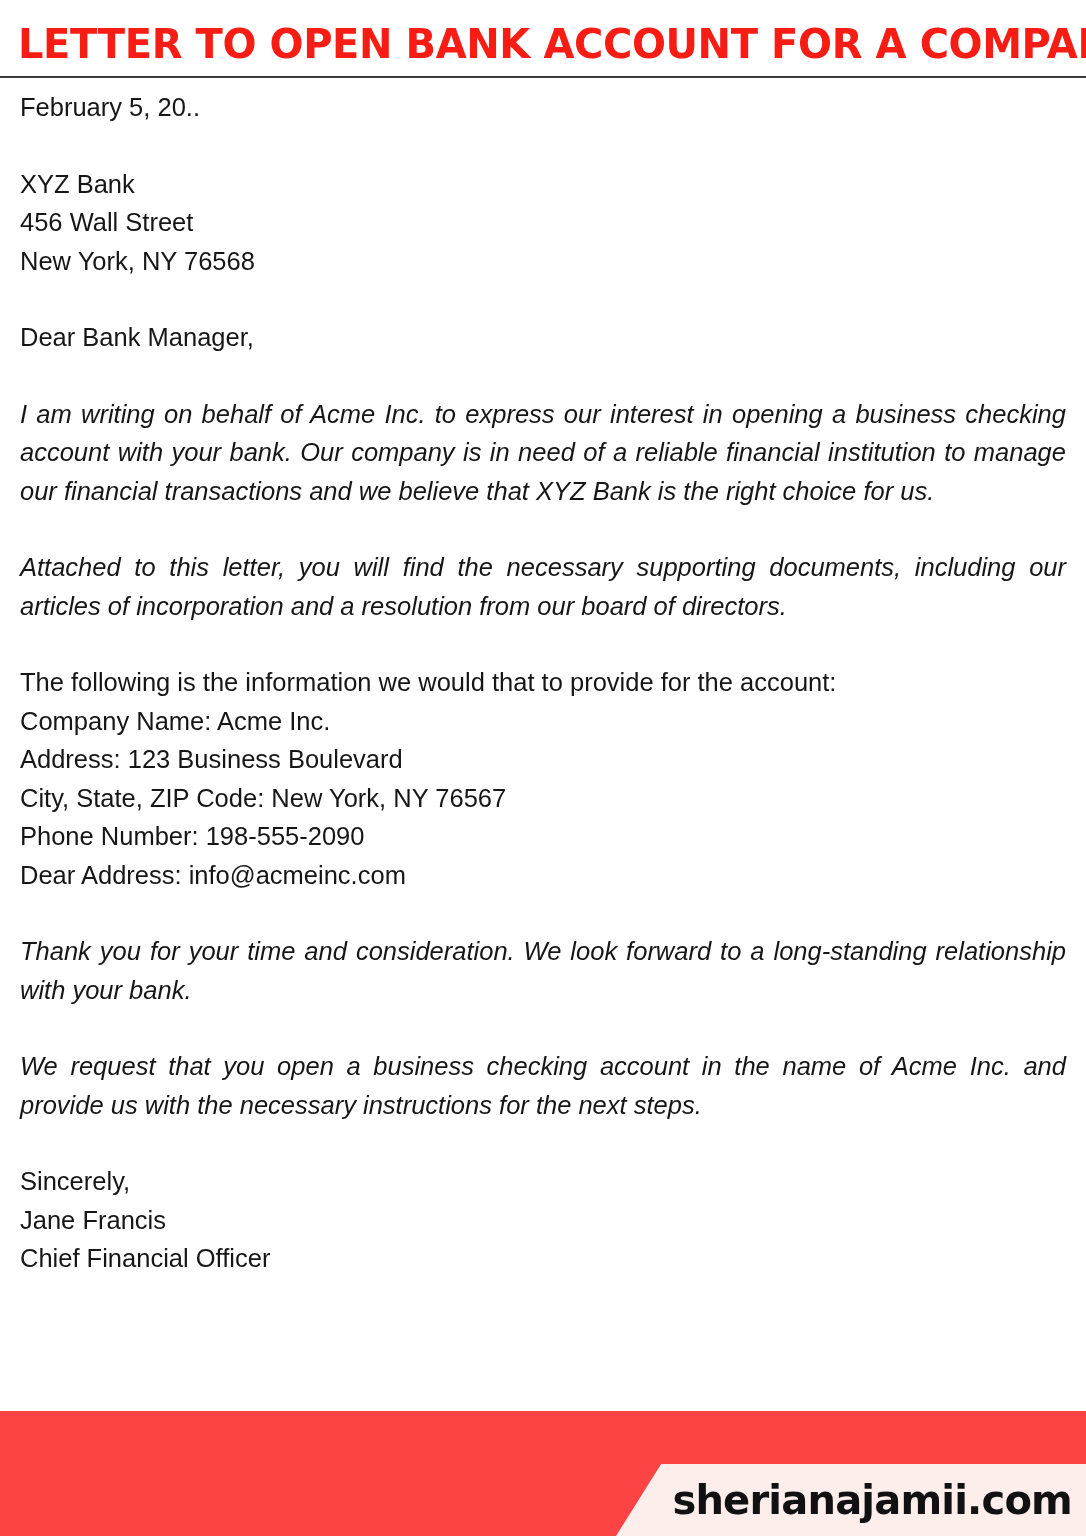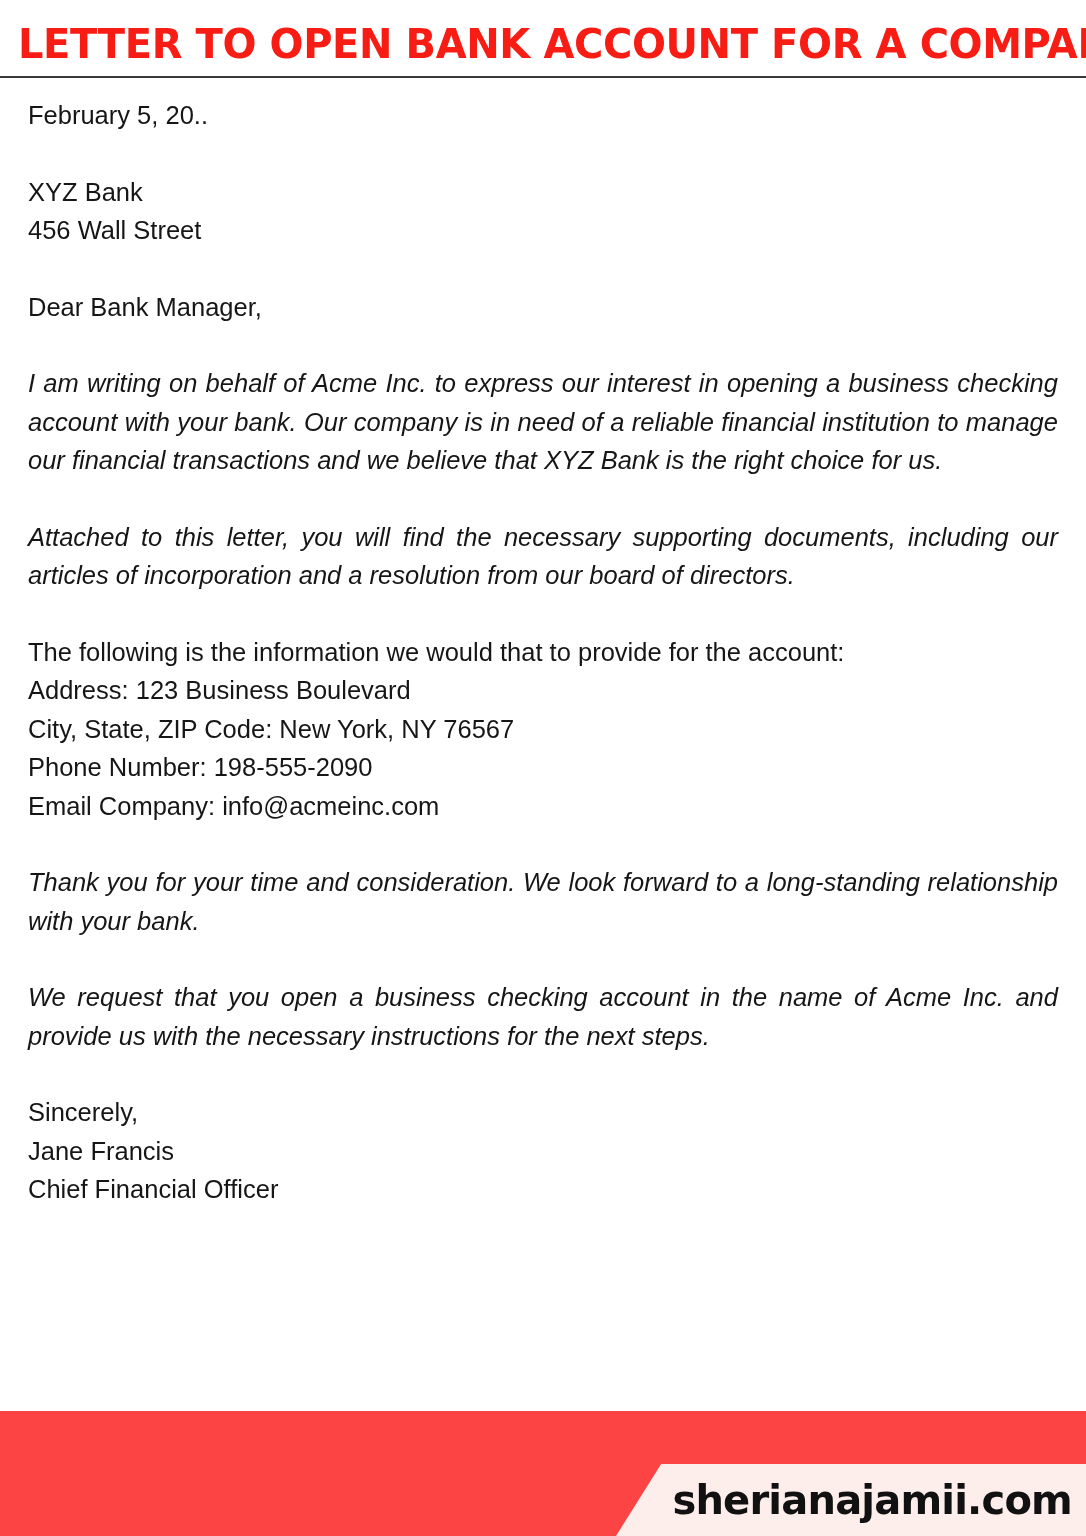--- a/index.html
+++ b/index.html
@@ -58,21 +58,21 @@
     position: absolute;
     top: 84px;
     left: 16px;
     width: 1054px;
     color: #161616;
     font-family: "Liberation Sans", "DejaVu Sans", sans-serif;
     font-size: 25.5px;
     line-height: 38.5px;
   }
   .blk {
-    margin: 12px;
+    margin: 4px;
   }
   .blk + .blk {
     margin-top: 38px;
   }
   .para {
     text-align: justify;
     text-justify: inter-word;
     font-style: italic;
   }
   .line {
@@ -124,34 +124,36 @@
   </div>
   <div class="title-rule" style="border-top-color: rgb(58, 58, 58);"></div>
 
   <div class="letter">
 
     <p class="blk">February 5, 20..</p>
 
     <div class="blk">
       <span class="line">XYZ Bank</span>
       <span class="line">456 Wall Street</span>
+      <span class="line">New York, NY 76568</span>
     </div>
 
     <p class="blk">Dear Bank Manager,</p>
 
     <p class="blk para">I am writing on behalf of Acme Inc. to express our interest in opening a business checking account with your bank. Our company is in need of a reliable financial institution to manage our financial transactions and we believe that XYZ Bank is the right choice for us.</p>
 
     <p class="blk para">Attached to this letter, you will find the necessary supporting documents, including our articles of incorporation and a resolution from our board of directors.</p>
 
     <div class="blk">
       <span class="line">The following is the information we would that to provide for the account:</span>
+      <span class="line">Company Name: Acme Inc.</span>
       <span class="line">Address: 123 Business Boulevard</span>
       <span class="line">City, State, ZIP Code: New York, NY 76567</span>
       <span class="line">Phone Number: 198-555-2090</span>
-      <span class="line">Email Company: info@acmeinc.com</span>
+      <span class="line">Dear Address: info@acmeinc.com</span>
     </div>
 
     <p class="blk para">Thank you for your time and consideration. We look forward to a long-standing relationship with your bank.</p>
 
     <p class="blk para">We request that you open a business checking account in the name of Acme Inc. and provide us with the necessary instructions for the next steps.</p>
 
     <div class="blk">
       <span class="line">Sincerely,</span>
       <span class="line">Jane Francis</span>
       <span class="line">Chief Financial Officer</span>

